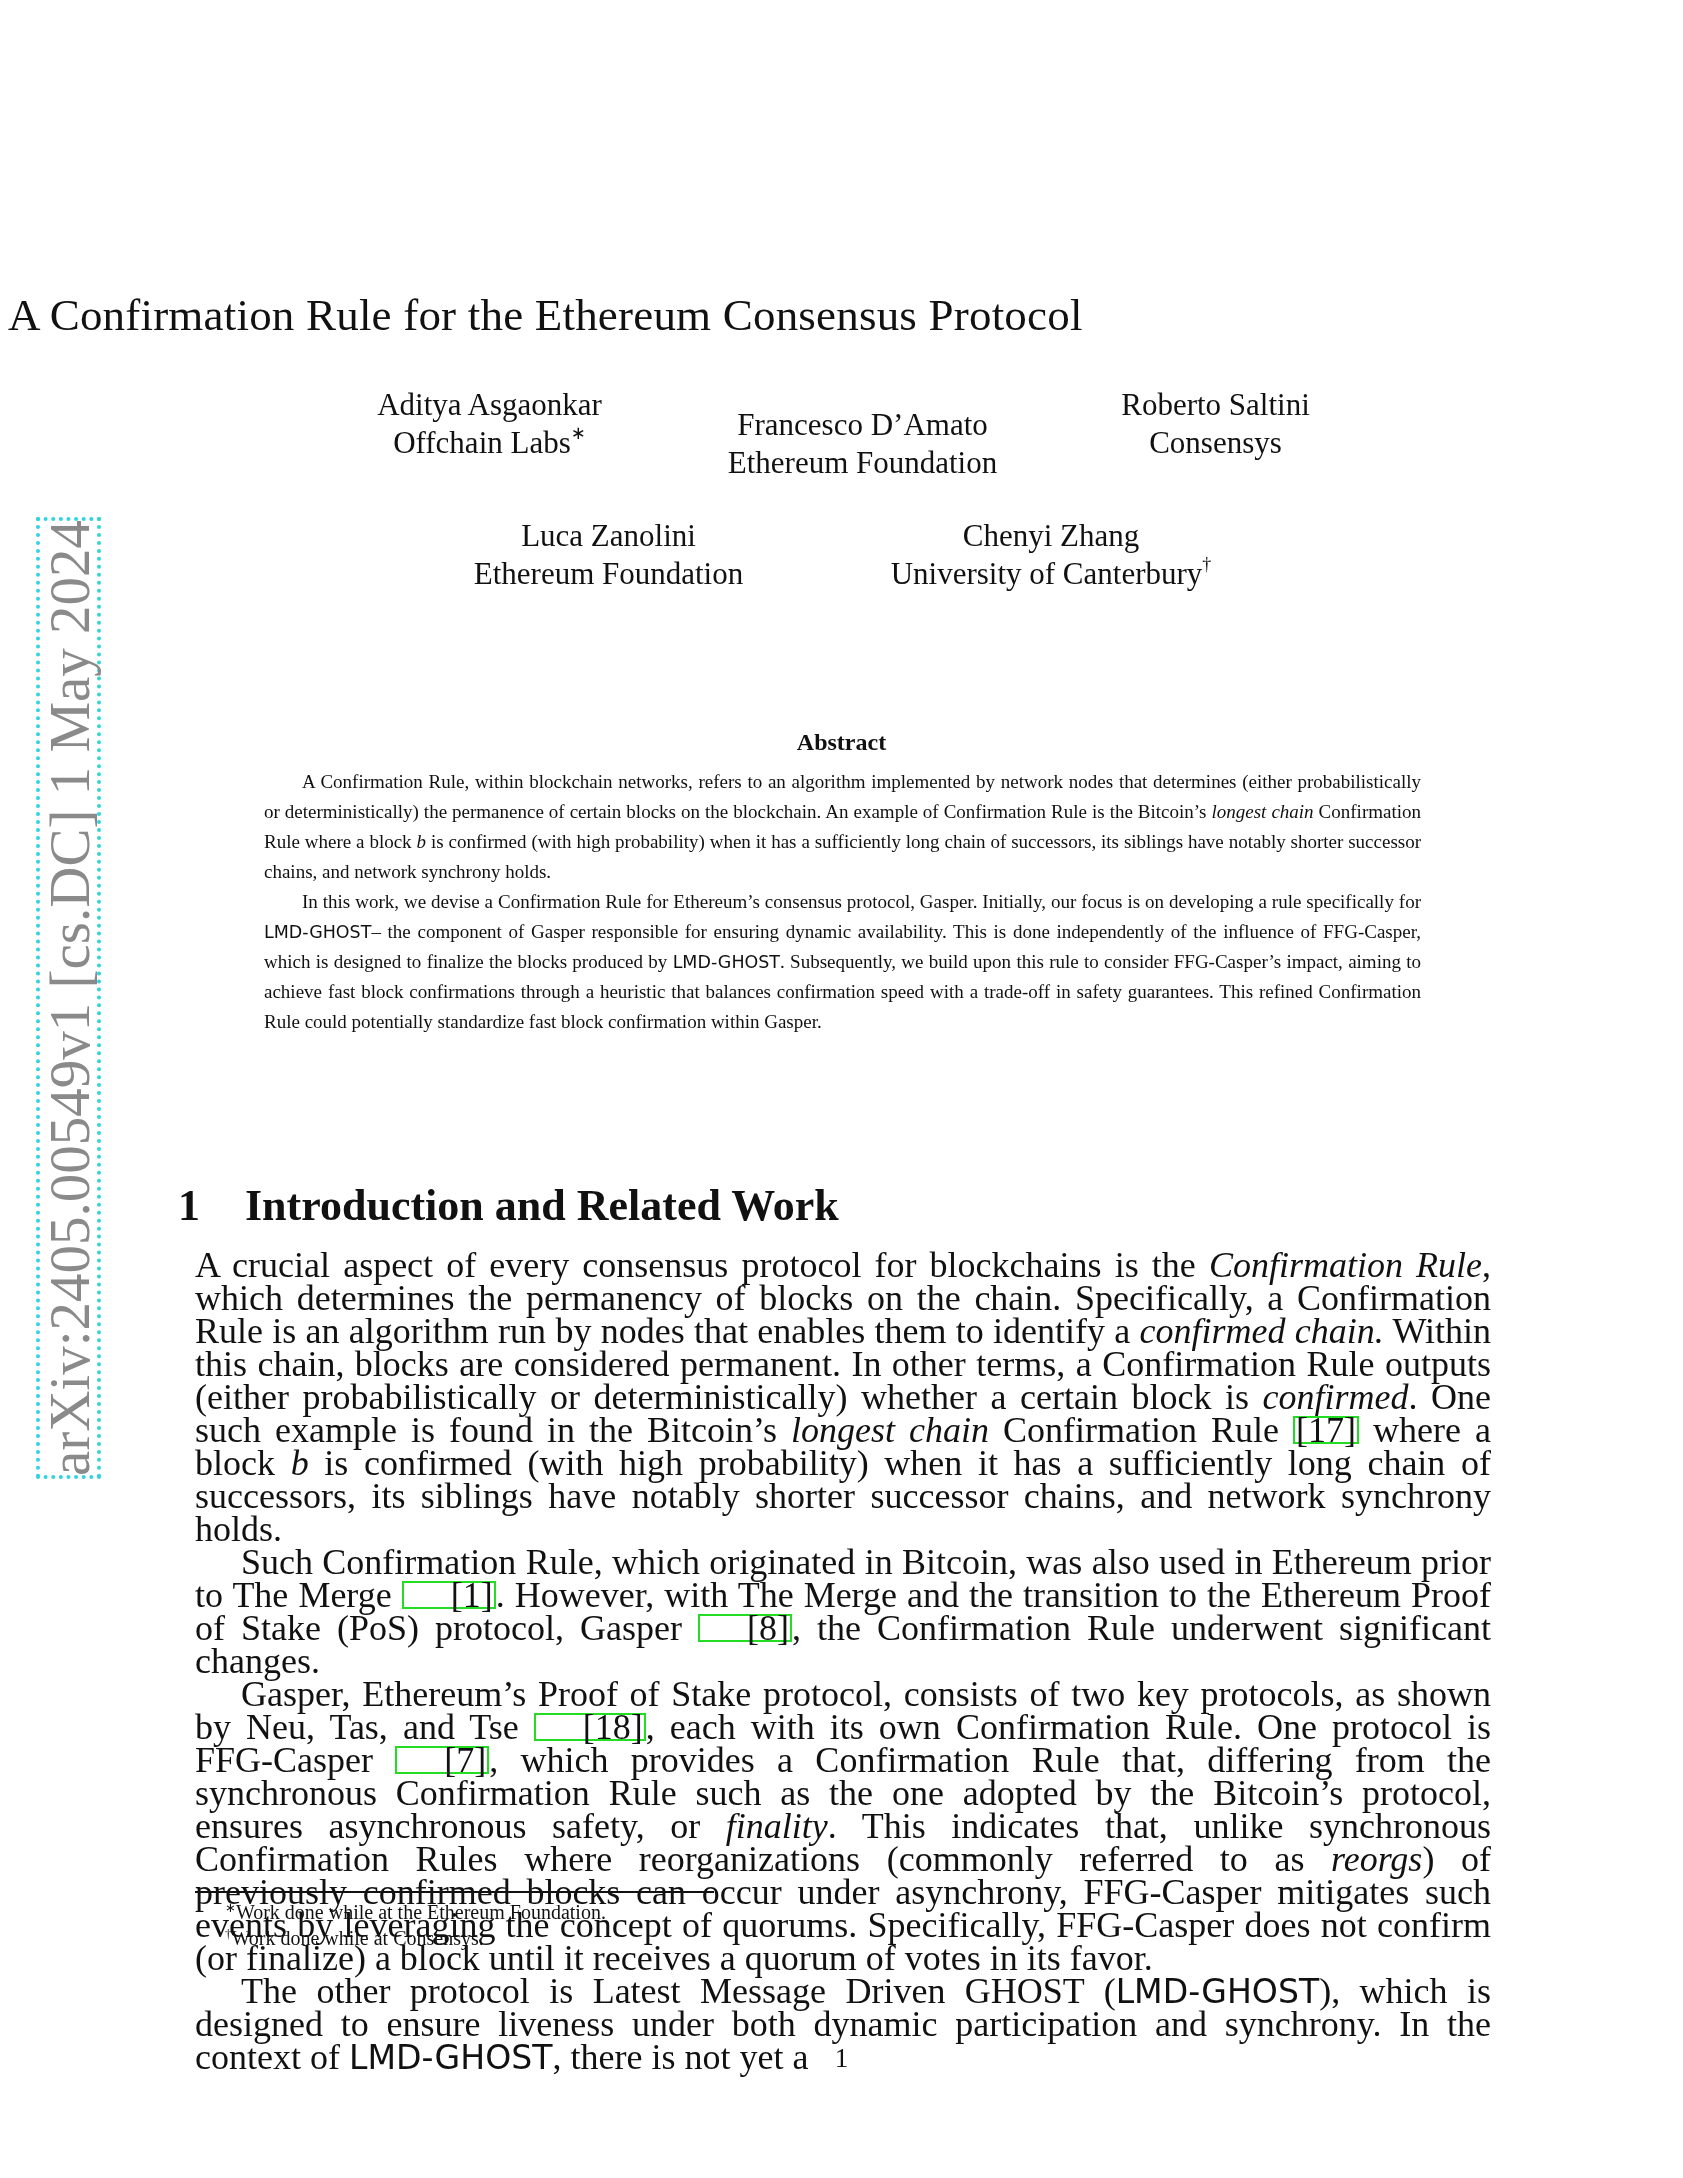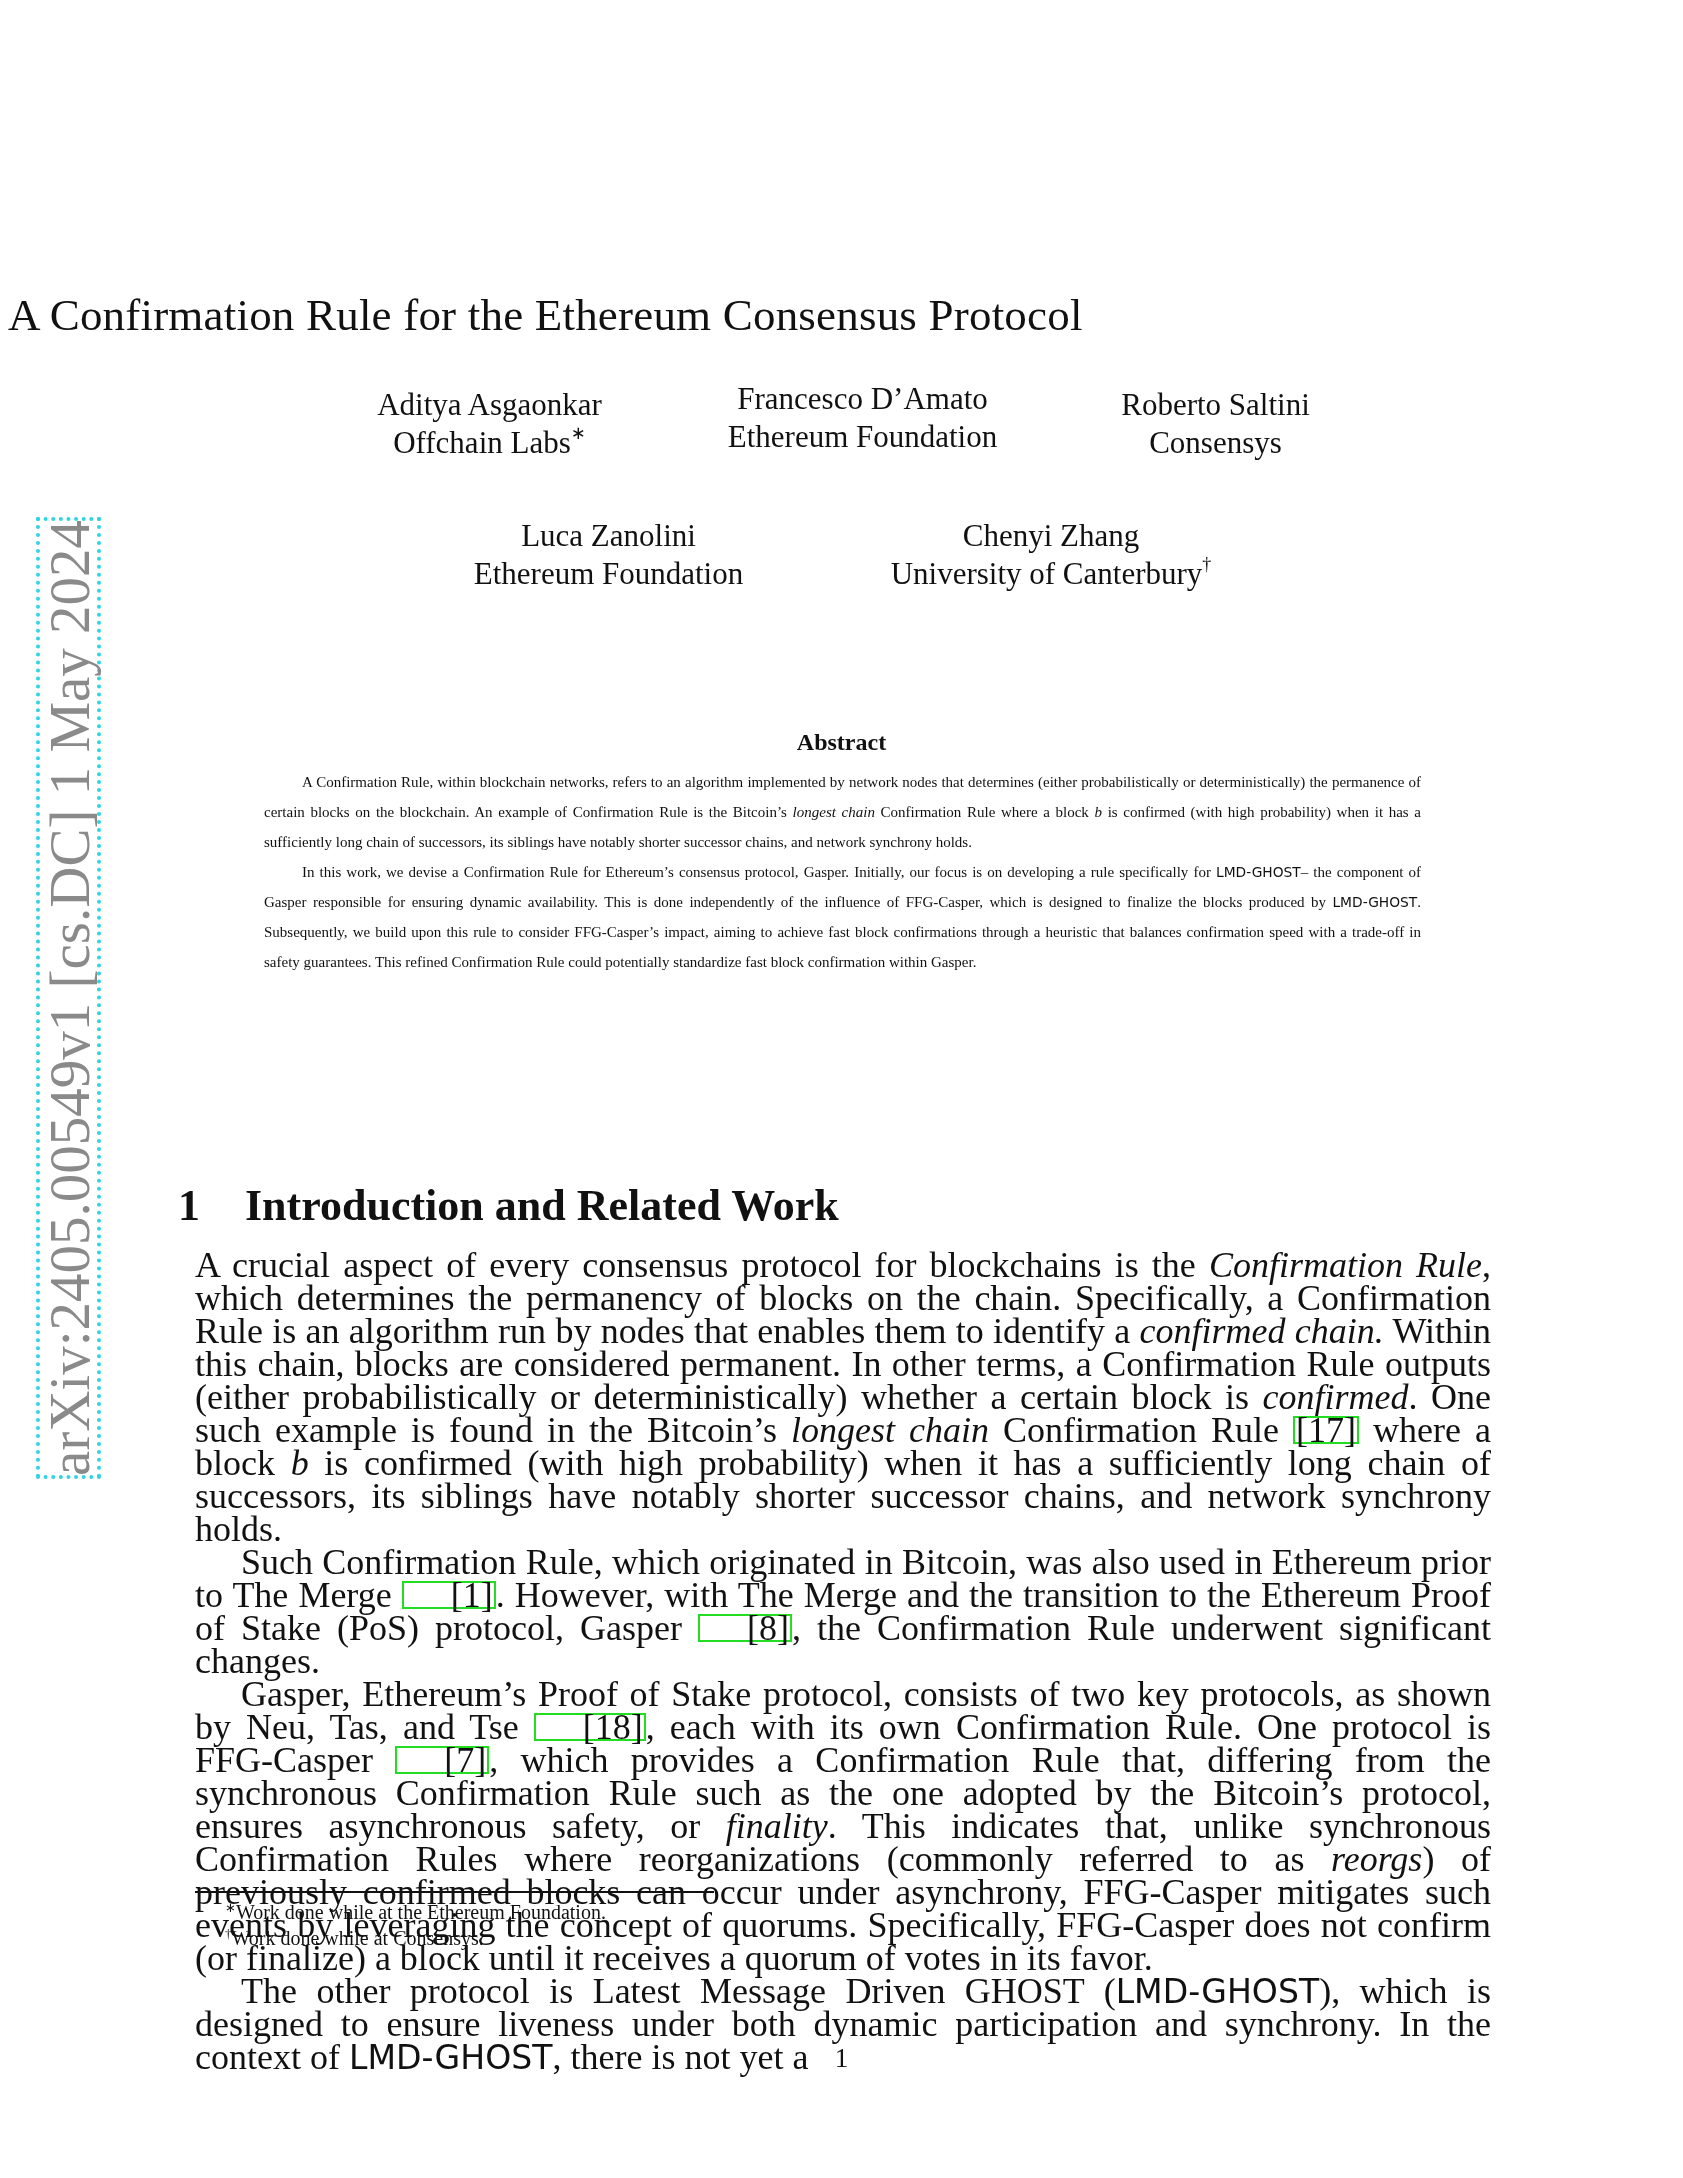--- a/index.html
+++ b/index.html
@@ -35,21 +35,21 @@
   }
   .author .name, .author .affil { display: block; white-space: nowrap; }
   sup.mark { font-size: 18px; vertical-align: 14px; line-height: 0; }
 
   .abstract-heading {
     position: absolute; left: 0; width: 1683px; top: 729px; text-align: center;
     font-family: "Liberation Serif", serif; font-weight: bold; font-size: 24px;
   }
   .abstract {
     position: absolute; left: 264px; width: 1157px; top: 767px;
-    font-family: "Liberation Serif", serif; font-size: 15px; line-height: 30px;
+    font-family: "Liberation Serif", serif; font-size: 19px; line-height: 30px;
     text-align: justify;
   }
   .abstract p { margin: 0; text-indent: 38px; }
 
   .mono-sans { font-family: "DejaVu Sans", "Liberation Sans", sans-serif; font-size: 0.92em; }
 
   .section-heading {
     position: absolute; left: 178px; top: 1180px;
     font-family: "Liberation Serif", serif; font-weight: bold; font-size: 44px;
     white-space: nowrap;
@@ -94,21 +94,21 @@
   <div class="arxiv-stamp">
     <span class="arxiv-text">arXiv:2405.00549v1  [cs.DC]  1 May 2024</span>
   </div>
 
   <h1 class="title" style="margin:0;">A Confirmation Rule for the Ethereum Consensus Protocol</h1>
 
   <div class="author" style="left:361px; width:257px; top:386px;text-align:center;">
     <span class="name">Aditya Asgaonkar</span>
     <span class="affil"><span>Offchain Labs</span><sup class="mark">∗</sup></span>
   </div>
-  <div class="author" style="left:699px; width:327px; top:380px;">
+  <div class="author" style="left:699px; width:327px; top:406px;">
     <span class="name">Francesco D’Amato</span>
     <span class="affil">Ethereum Foundation</span>
   </div>
   <div class="author" style="left:1099px; width:233px; top:386px;">
     <span class="name">Roberto Saltini</span>
     <span class="affil">Consensys</span>
   </div>
 
   <div class="author" style="left:450px; width:317px; top:517px;">
     <span class="name">Luca Zanolini</span>

